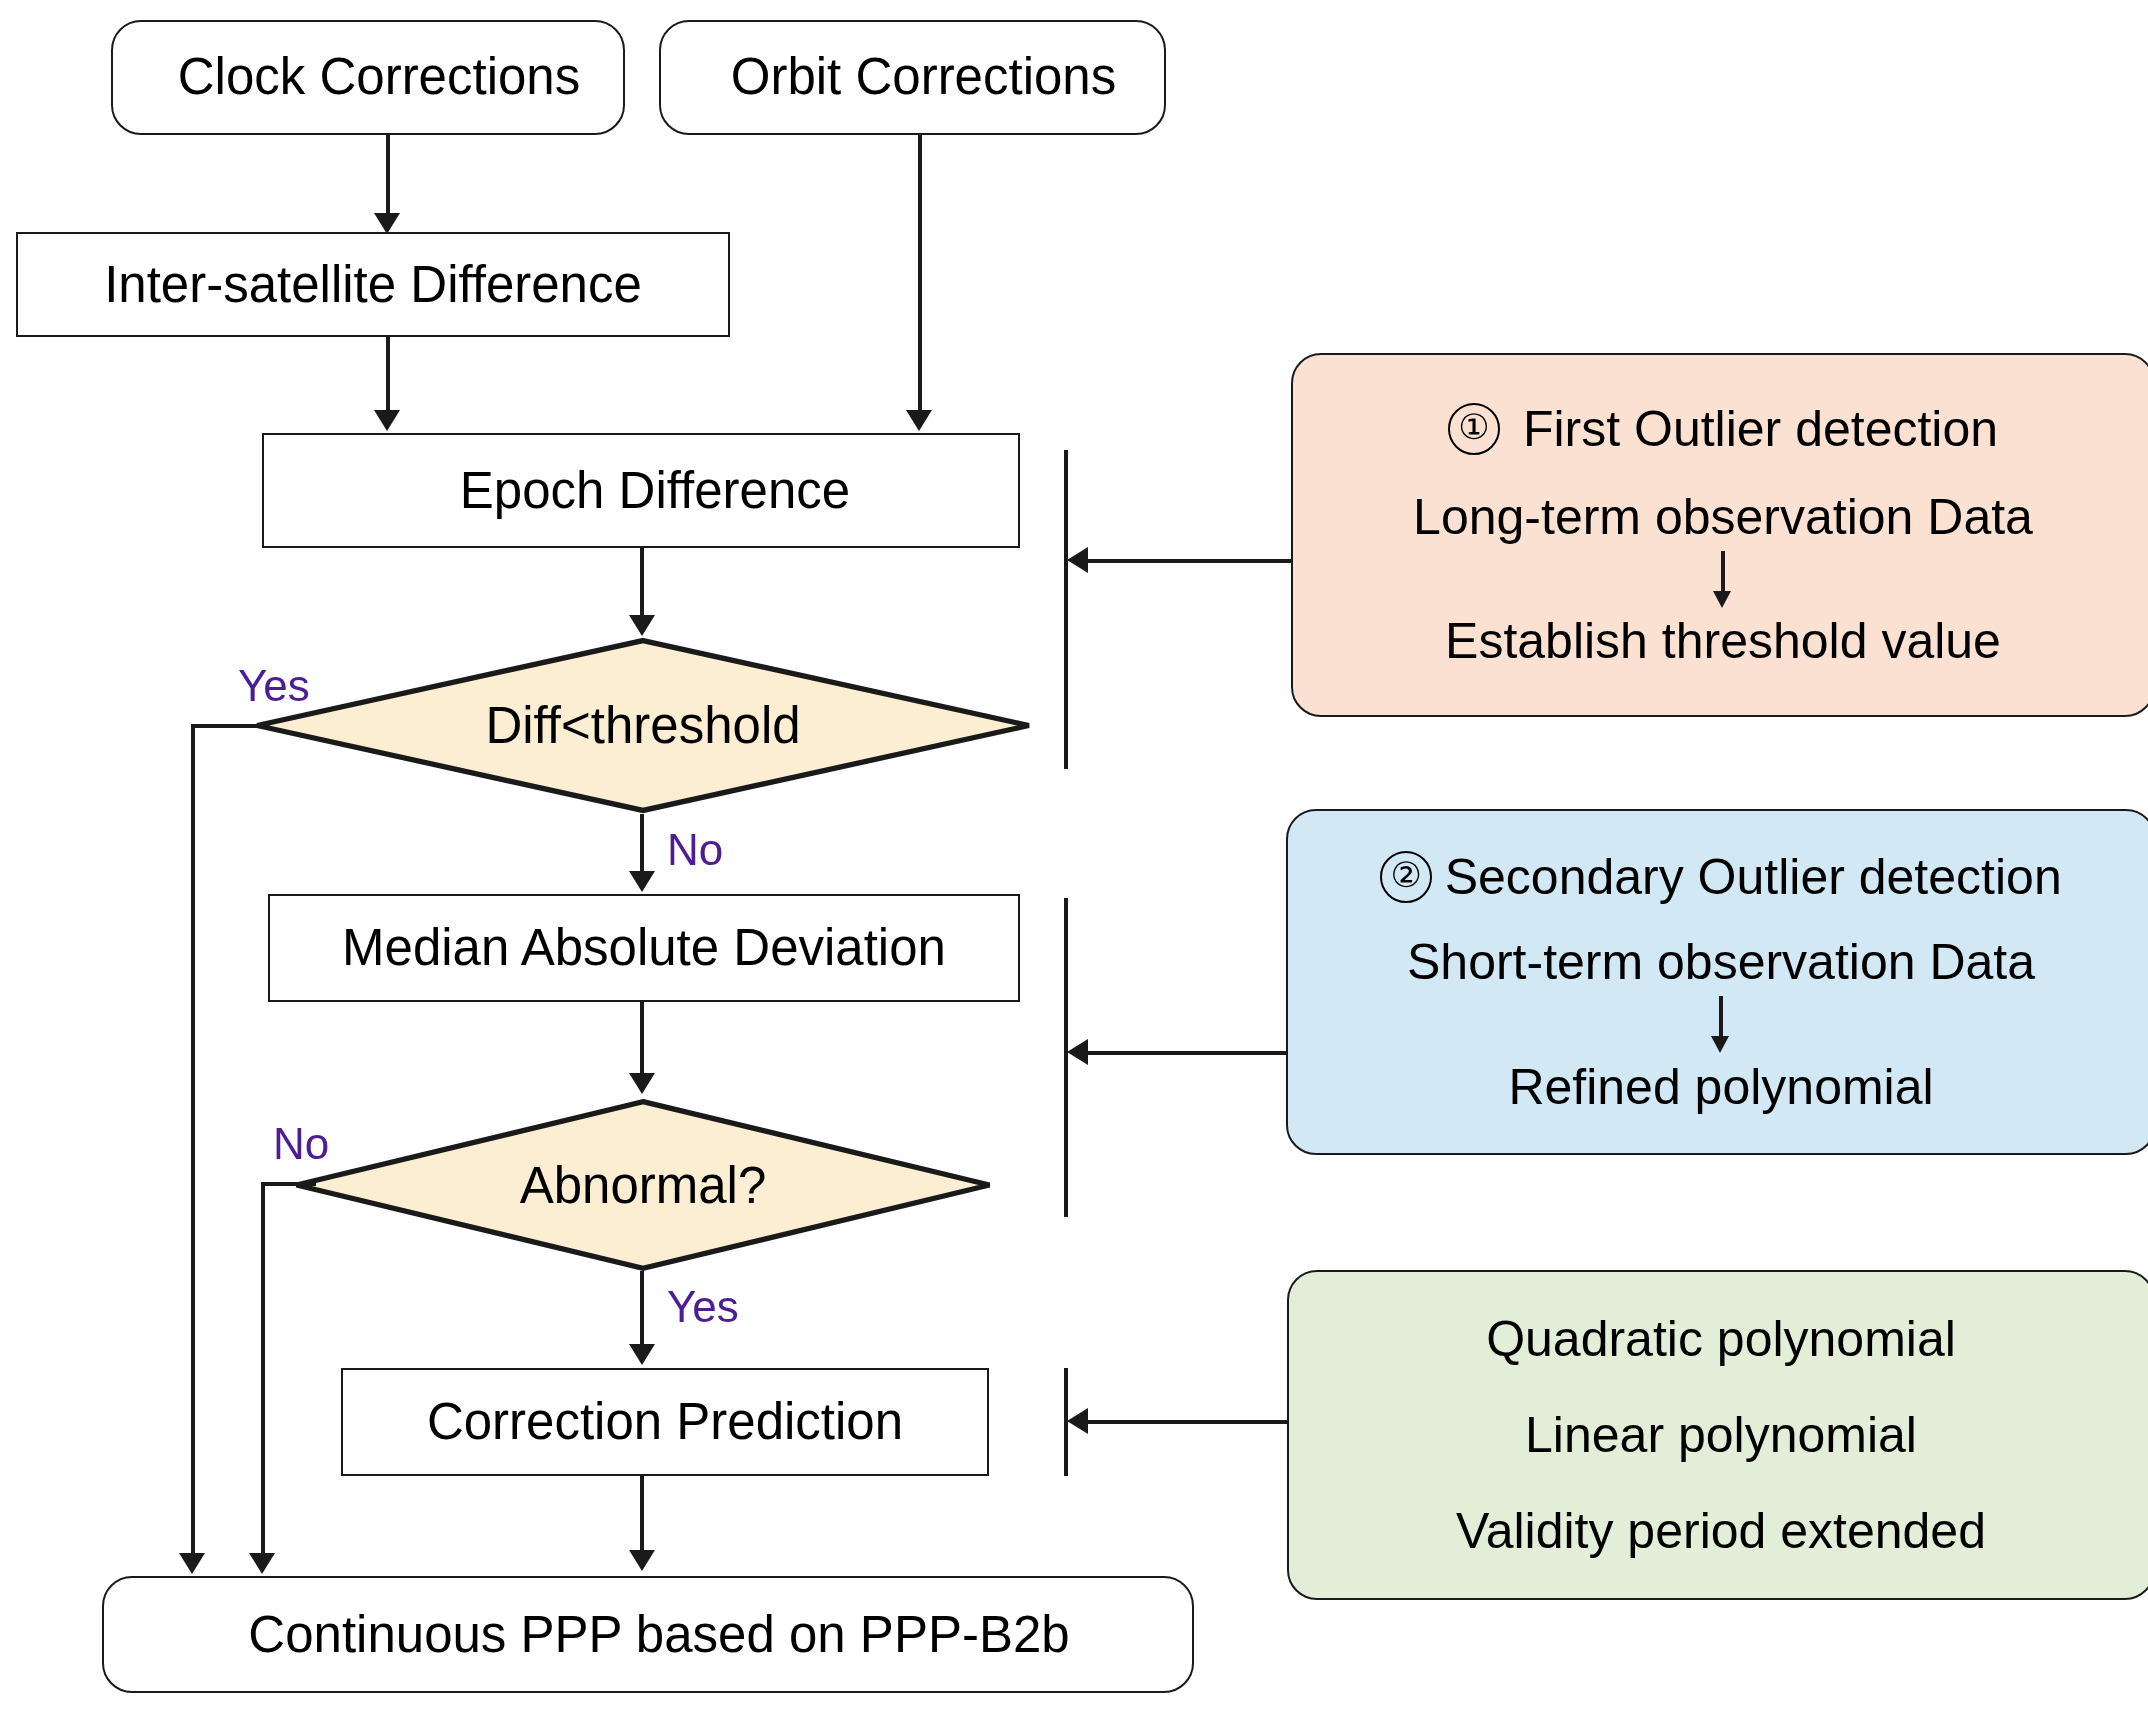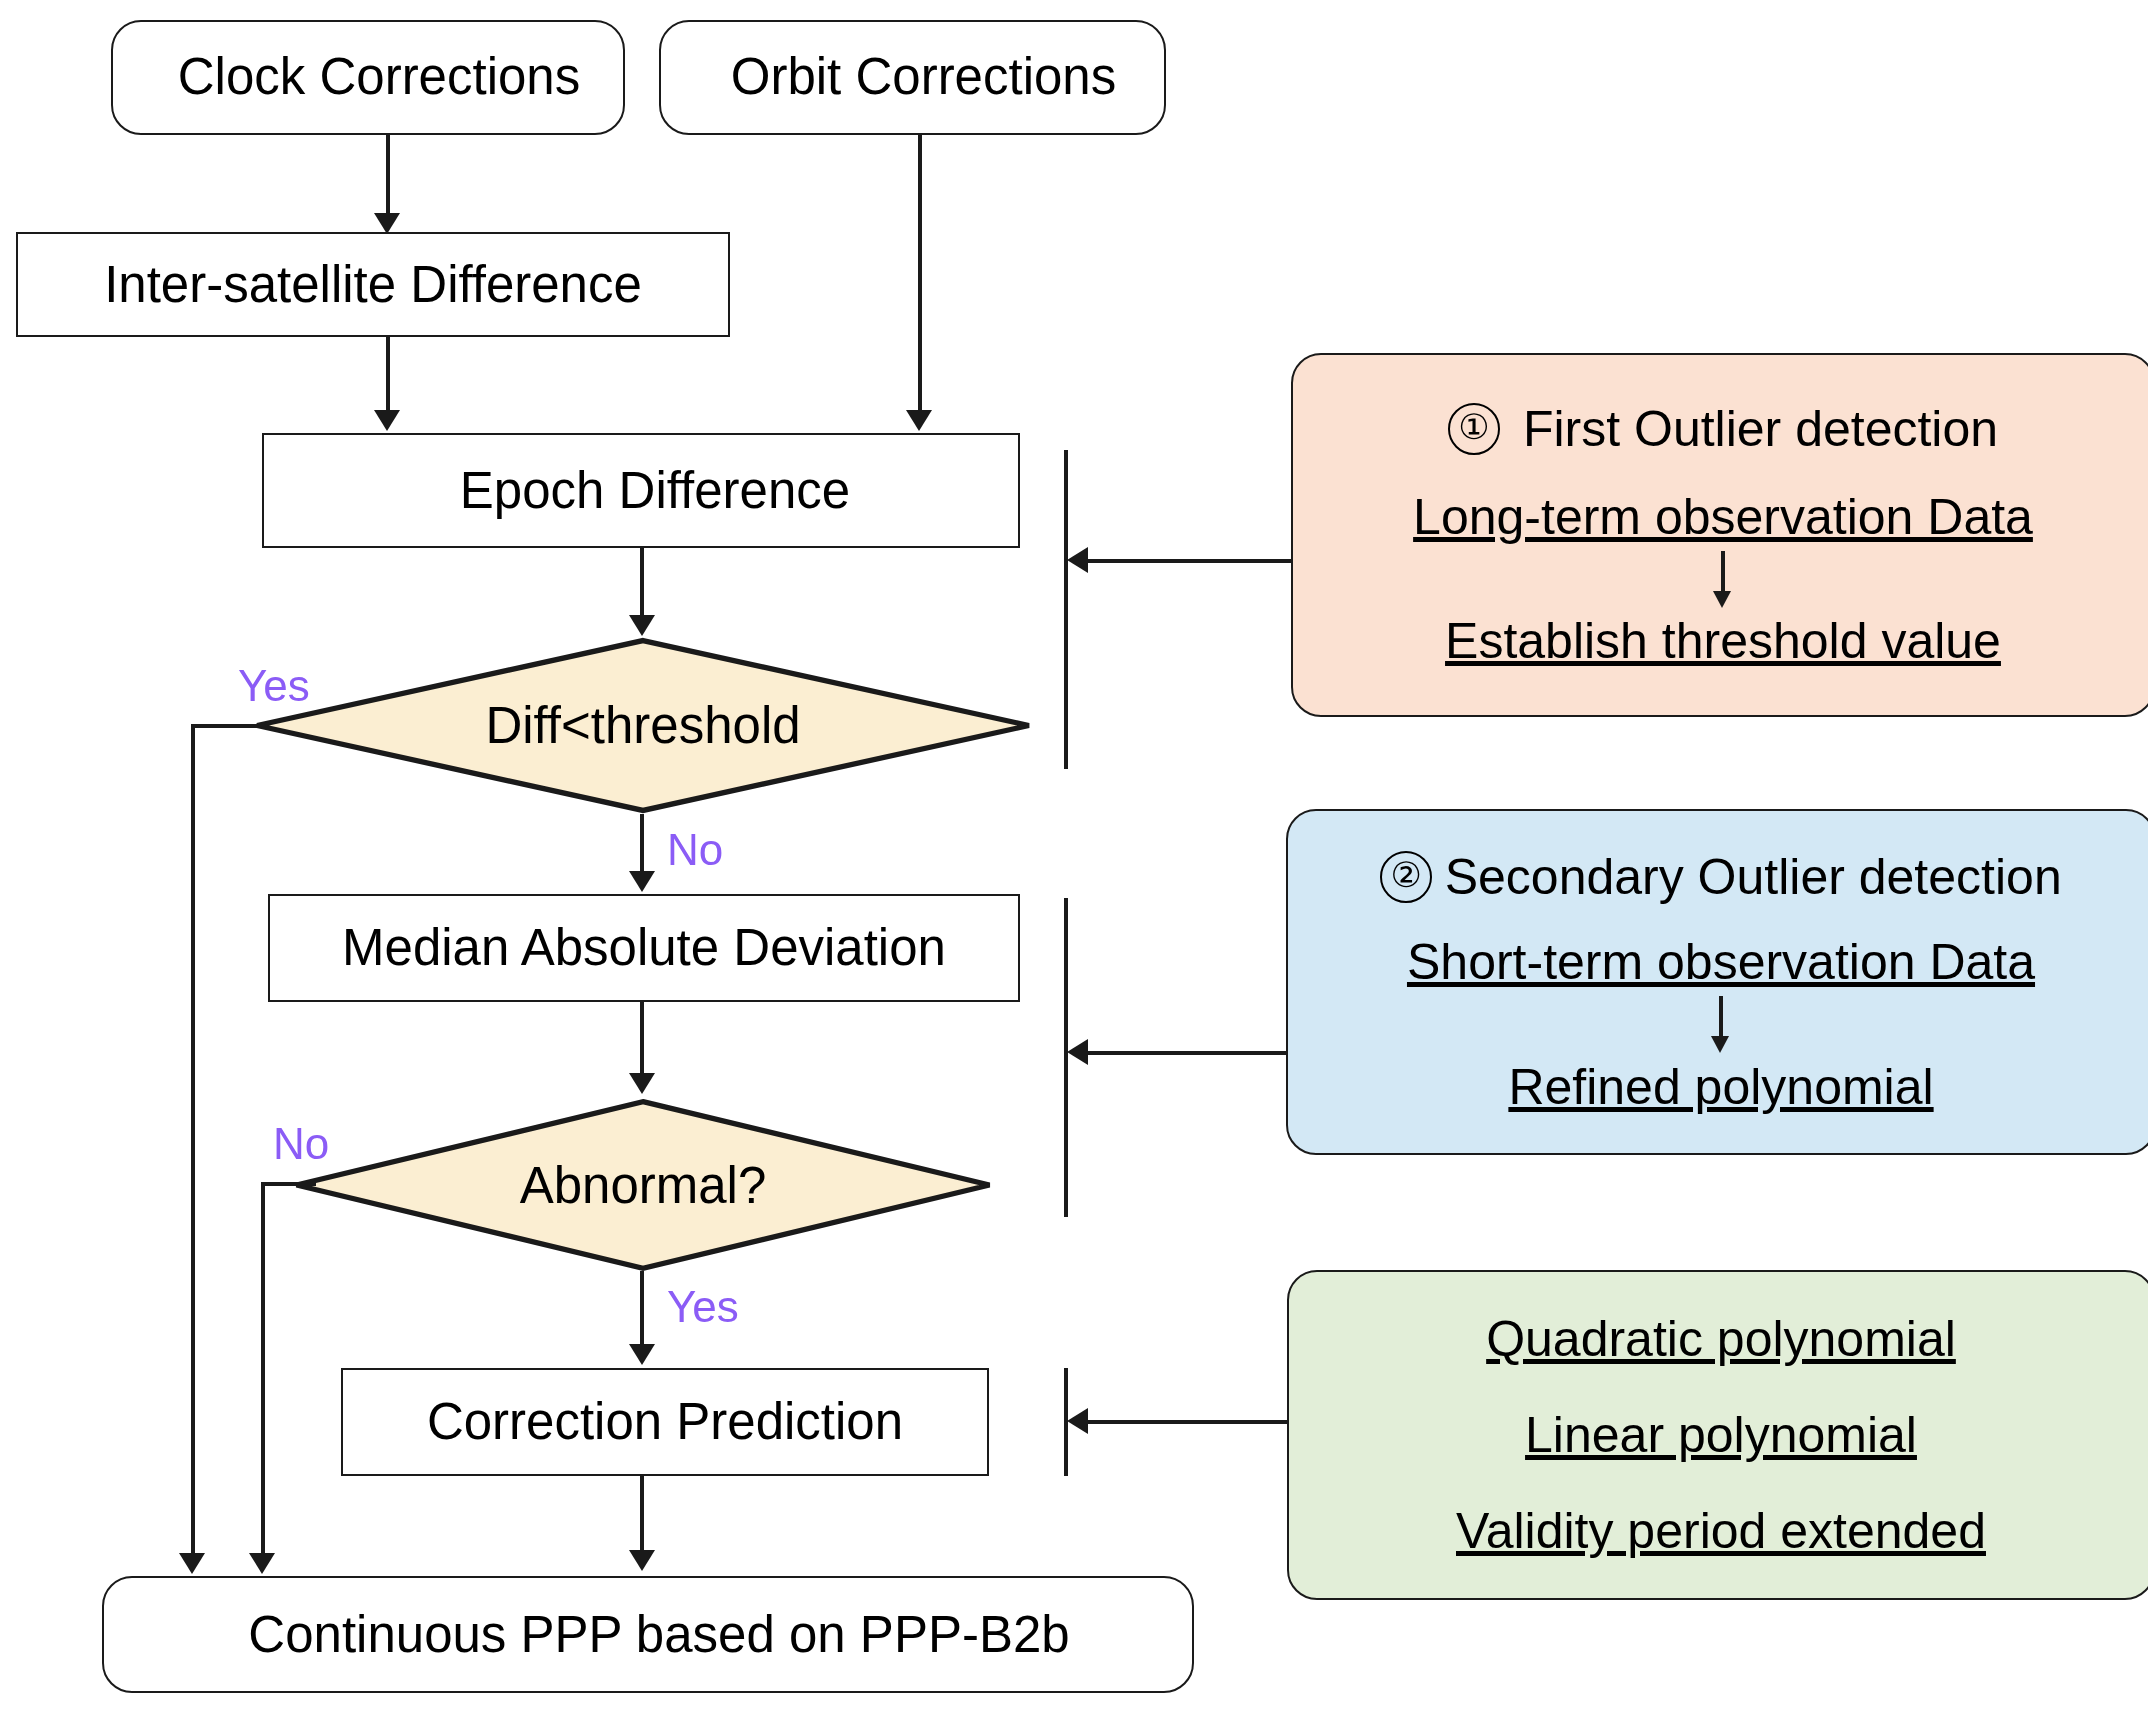--- a/index.html
+++ b/index.html
@@ -7,22 +7,22 @@
   body{font-family:"Liberation Sans","DejaVu Sans",sans-serif;}
   #stage{position:relative;width:2148px;height:1710px;background:#fff;overflow:hidden;}
 
   .node{position:absolute;box-sizing:border-box;display:flex;align-items:center;justify-content:center;
         text-align:center;color:#000;background:#ffffff;border:2.7px solid #1a1a1a;line-height:1.08;}
   .rect{border-radius:0;}
   .rounded{border-radius:30px;padding-left:22px;}
   .panel{position:absolute;box-sizing:border-box;display:flex;flex-direction:column;
          align-items:center;justify-content:center;border:2.7px solid #1a1a1a;border-radius:30px;
          color:#000;text-align:center;}
-  .panel .ln{white-space:nowrap;text-decoration:underline;}
-  .lbl{position:absolute;color:#8b5cf6;white-space:nowrap;}
+  .panel .ln{white-space:nowrap;}
+  .lbl{position:absolute;color:#4c1d95;white-space:nowrap;}
   .vbar{position:absolute;background:#1a1a1a;width:4.4px;}
   .hline{position:absolute;background:#1a1a1a;height:4.4px;}
   .vline{position:absolute;background:#1a1a1a;width:4.4px;}
   .ah-down{position:absolute;width:0;height:0;border-left:13.3px solid transparent;border-right:13.3px solid transparent;border-top:21px solid #1a1a1a;}
   .ah-left{position:absolute;width:0;height:0;border-top:13.3px solid transparent;border-bottom:13.3px solid transparent;border-right:21px solid #1a1a1a;}
   .diamond{position:absolute;}
   .diamond svg{display:block;}
   .dtext{position:absolute;display:flex;align-items:center;justify-content:center;color:#000;white-space:nowrap;}
   .circnum{display:inline-block;border:2.7px solid #000;border-radius:50%;width:48px;height:48px;
            line-height:43px;text-align:center;font-size:35px;vertical-align:middle;}

